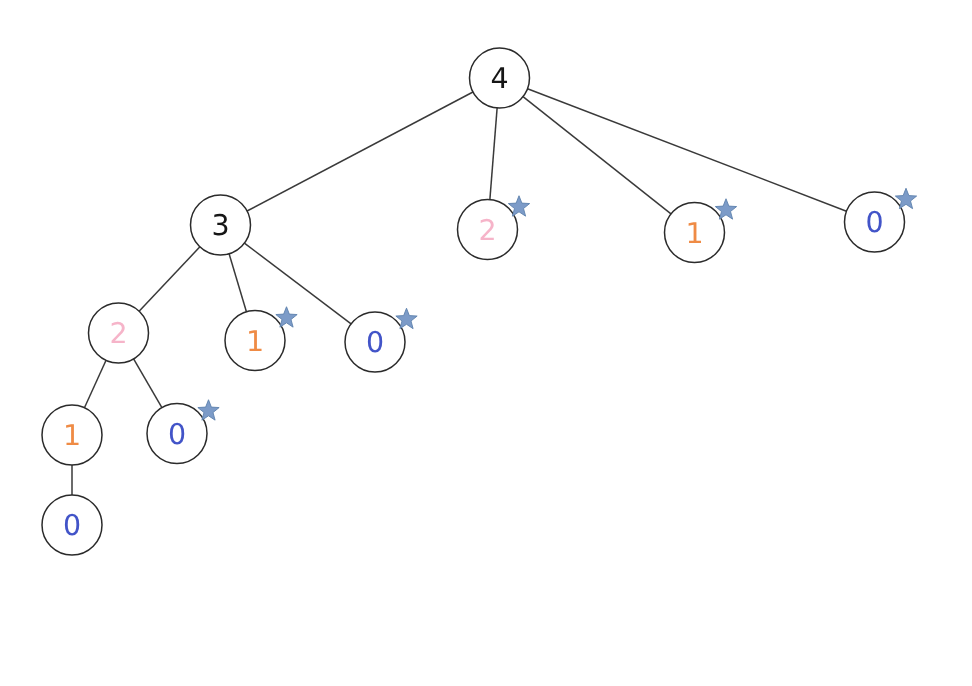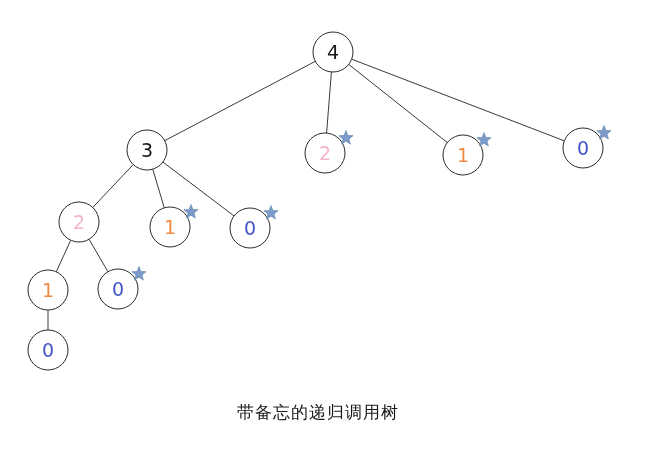--- a/index.html
+++ b/index.html
@@ -107,14 +107,13 @@
       <g>
         <circle cx="118" cy="289" r="20" class="node-circle" stroke="#2b2b2b"></circle>
         <text x="118" y="289" dy="0.36em" class="node-label" fill="#4254c8">0</text>
         <polygon points="0,-7.5 1.9,-2.6 7.1,-2.3 3,1 4.4,6.1 0,3.2 -4.4,6.1 -3,1 -7.1,-2.3 -1.9,-2.6" transform="translate(139,274)" fill="#7c9bc8" stroke="#5d81ad" stroke-width="0.6"></polygon>
       </g>
       <g>
         <circle cx="48" cy="350" r="20" class="node-circle" stroke="#2b2b2b"></circle>
         <text x="48" y="350" dy="0.36em" class="node-label" fill="#4254c8">0</text>
       </g>
     </svg>
-  <div class="caption">带备忘的递归调用树</div>
 </div>
 
 </body></html>

